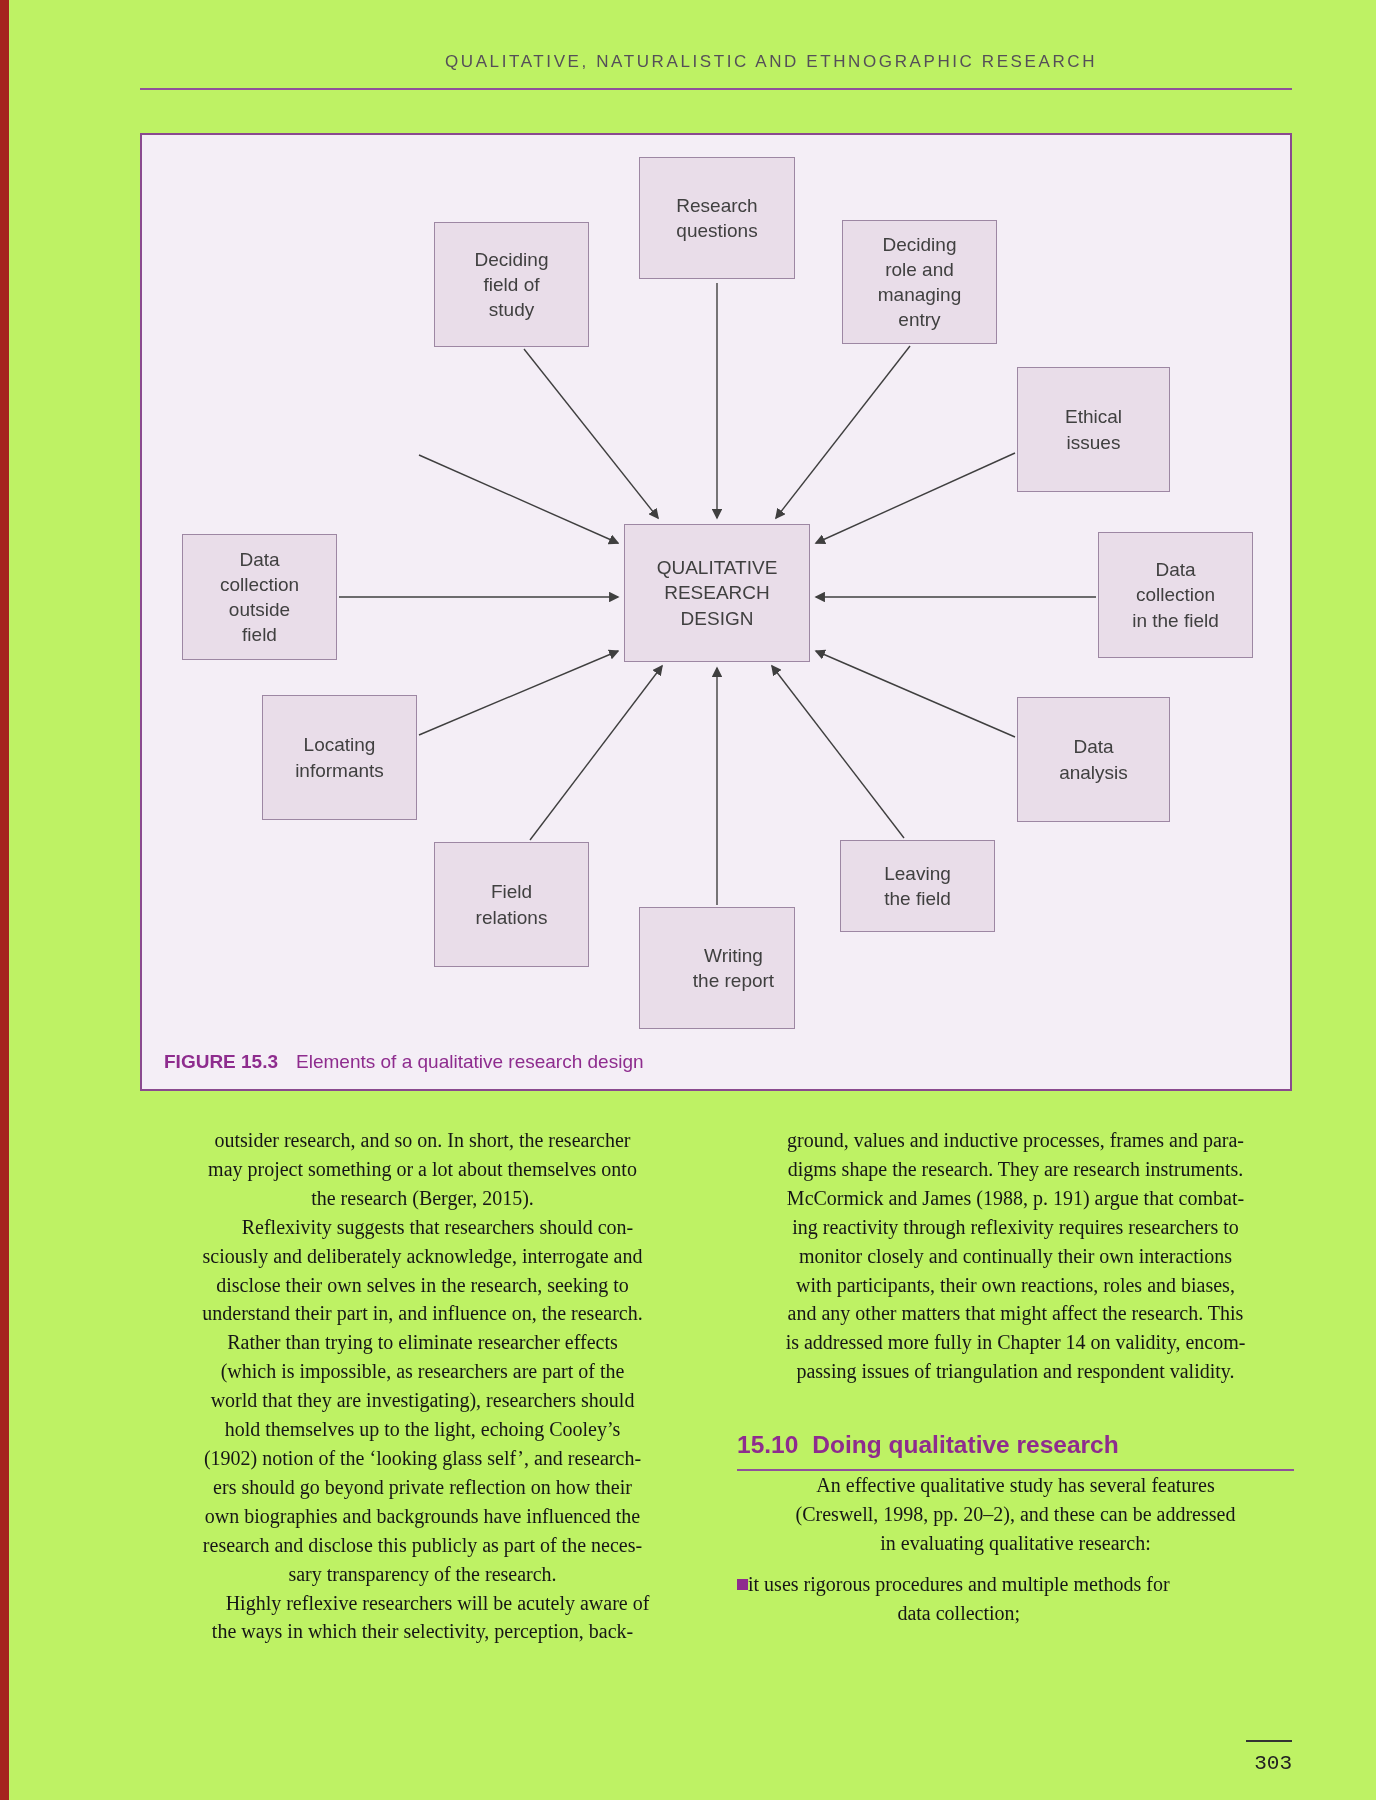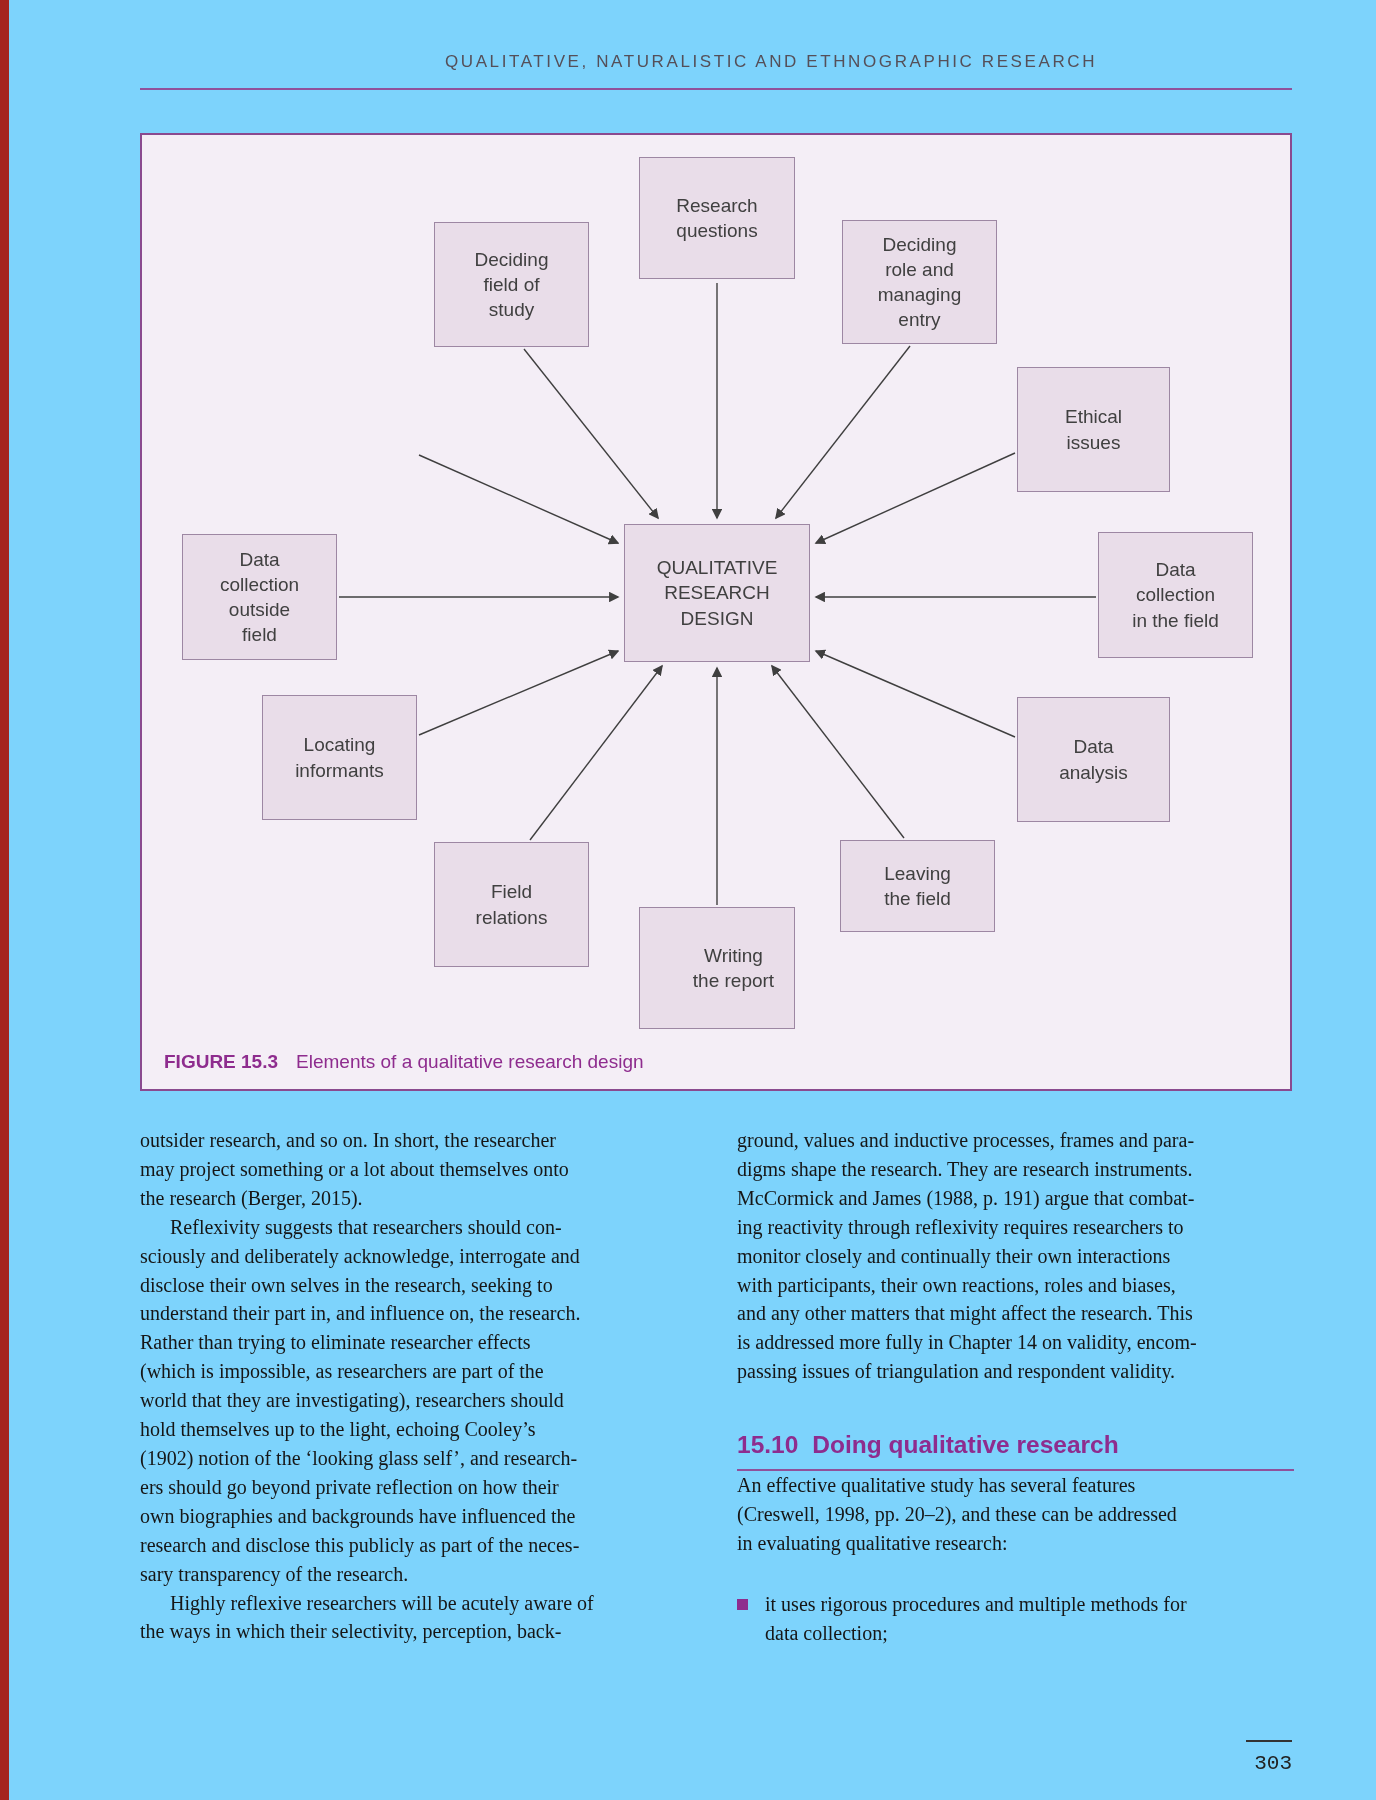--- a/index.html
+++ b/index.html
@@ -1,21 +1,21 @@
 <!DOCTYPE html>
 <html style="--accent: #8e2c8e; --spine: #a5231e; --figure_border: #8a4a8f; --figure_bg: #f4eef6; --node_fill: #e9dde9; --node_border: #9d87a3; --arrow: #3f3f3f; --rule: #90519a; --text: #161616; --running_head_color: #554f58;"><head>
 <meta charset="utf-8">
 <style>
   * { margin: 0; padding: 0; box-sizing: border-box; }
   html, body { background: #e8e8e8; }
   .page {
     position: relative;
     width: 1376px;
     height: 1800px;
-    background: #7dd3fc;
+    background: #bef264;
     overflow: hidden;
     margin: 0 auto;
     font-family: "Liberation Sans", sans-serif;
   }
   .spine-bar {
     position: absolute;
     left: 0; top: 0;
     width: 9px; height: 1800px;
     background: var(--spine, #a5231e);
   }
@@ -73,39 +73,39 @@
   .col {
     position: absolute;
     top: 1126px;
     color: var(--text, #161616);
     font-family: "Liberation Serif", serif;
     font-size: 20px;
     line-height: 28.9px;
   }
   .col-left  { left: 140px; width: 565px; }
   .col-right { left: 737px; width: 557px; }
-  .lines { white-space: pre-line; }
+  .lines { white-space: pre-line; text-align: center; }
   .section-heading {
     margin-top: 45px;
     font-family: "Liberation Sans", sans-serif;
     font-weight: bold;
     font-size: 24.5px;
     color: var(--accent, #8e2c8e);
   }
   .section-heading .sec-num { margin-right: 14px; }
   .heading-rule {
     margin-top: 9px;
     width: 100%; height: 2px;
     background: var(--rule, #90519a);
   }
   .para-2 { }
   .bullet-item {
-    margin-top: 32px;
+    margin-top: 12px;
     display: flex;
-    gap: 17px;
+    gap: 0;
   }
   .bullet-marker {
     flex: none;
     width: 11px; height: 11px;
     margin-top: 9px;
     background: var(--accent, #8e2c8e);
   }
   .folio {
     position: absolute;
     right: 84px; bottom: 25px;

